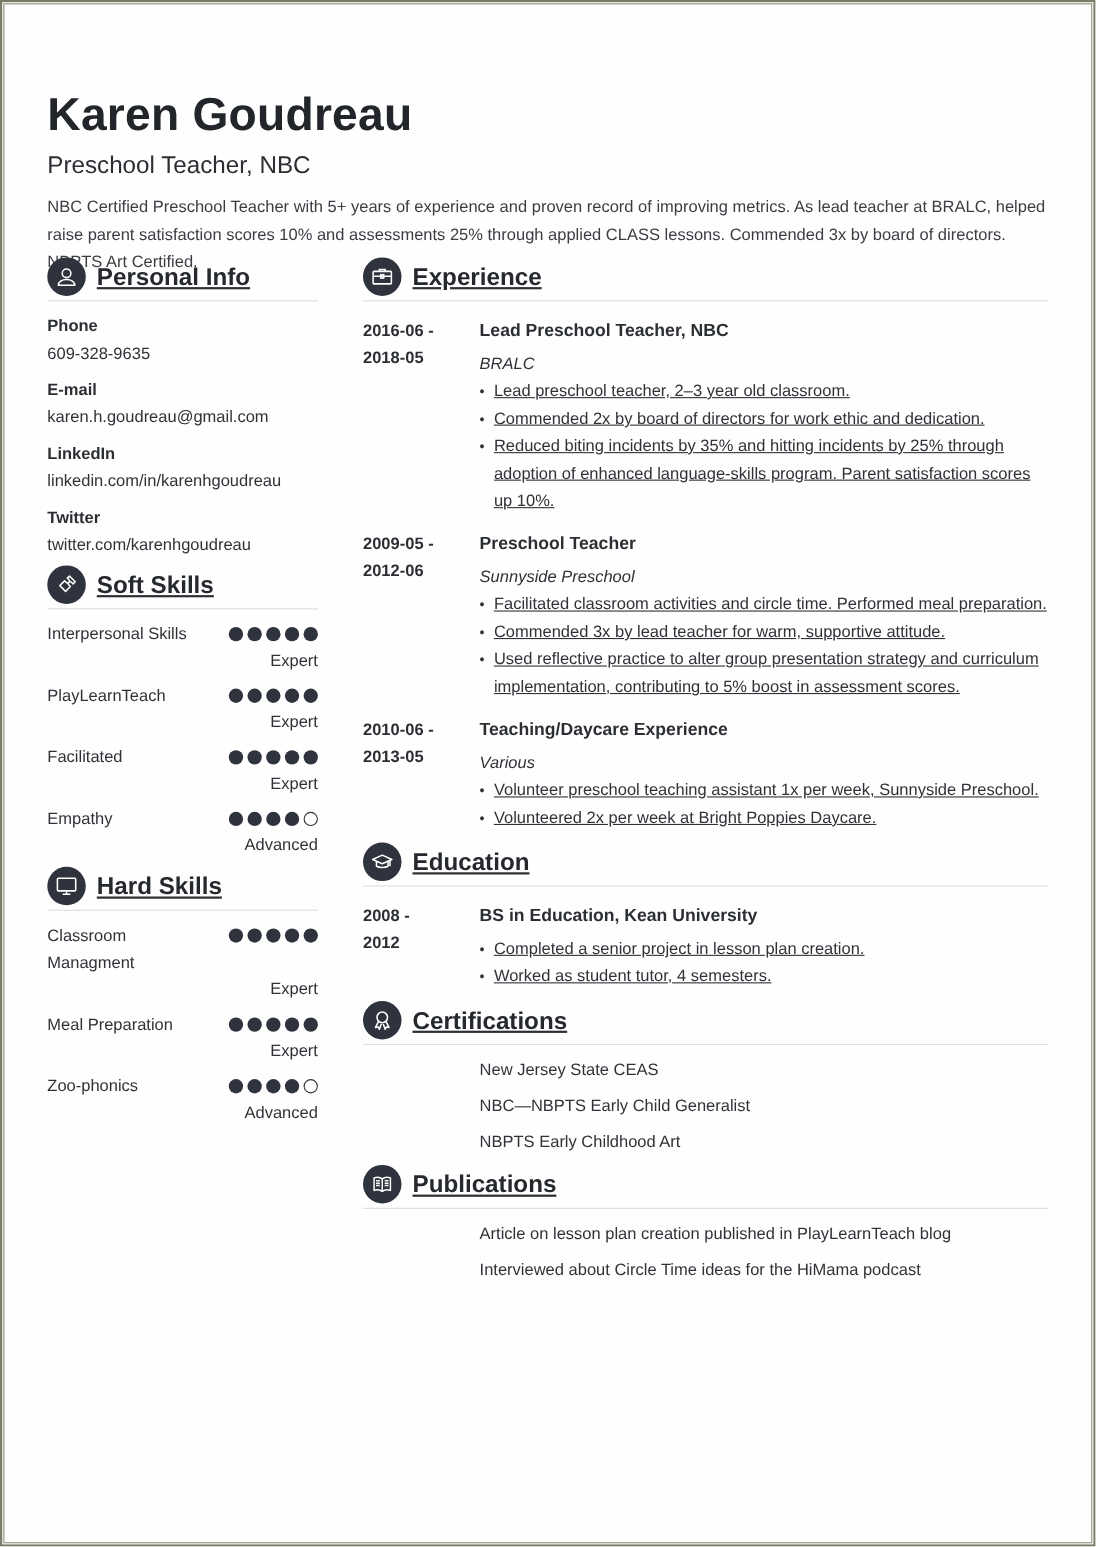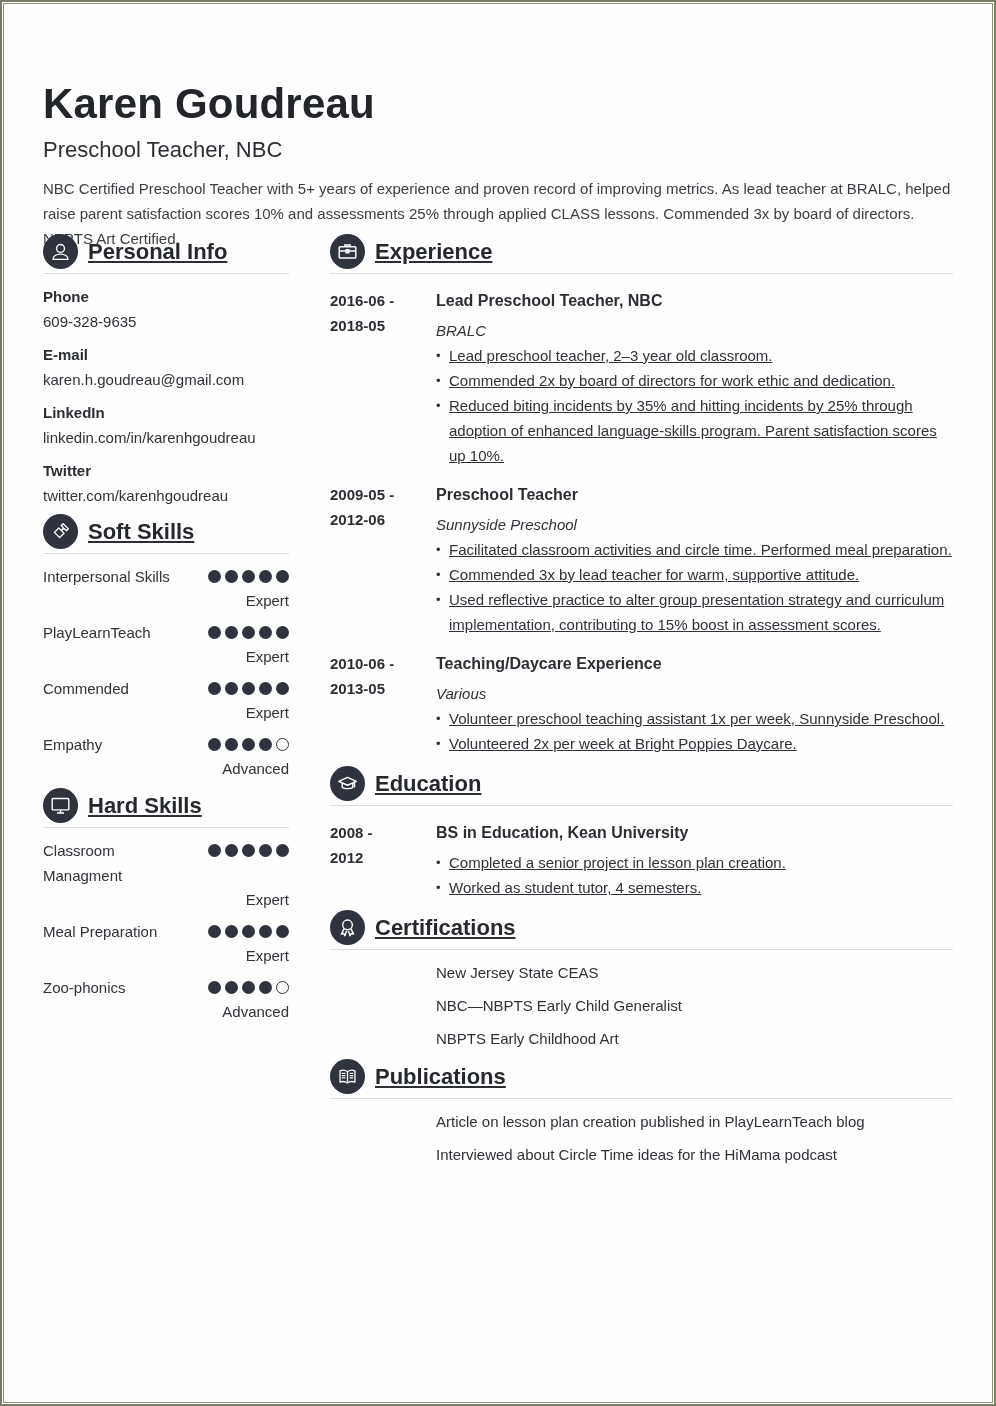--- a/index.html
+++ b/index.html
@@ -129,21 +129,21 @@
                   <i class="dot"></i>
                   <i class="dot"></i>
                   <i class="dot"></i>
                   <i class="dot"></i>
               </span>
             </div>
             <div class="skill-level">Expert</div>
           </div>
           <div class="skill">
             <div class="skill-row">
-              <span class="skill-name">Commended</span>
+              <span class="skill-name">Facilitated</span>
               <span class="dots">
                 <i class="dot"></i>
                   <i class="dot"></i>
                   <i class="dot"></i>
                   <i class="dot"></i>
                   <i class="dot"></i>
               </span>
             </div>
             <div class="skill-level">Expert</div>
           </div>
@@ -255,21 +255,21 @@
           <div class="entry-date">
             <div>2009-05 -</div>
             <div>2012-06</div>
           </div>
           <div class="entry-body">
             <div class="entry-title">Preschool Teacher</div>
             <div class="entry-org">Sunnyside Preschool</div>
             <ul class="bullets">
               <li>Facilitated classroom activities and circle time. Performed meal preparation.</li>
               <li>Commended 3x by lead teacher for warm, supportive attitude.</li>
-              <li>Used reflective practice to alter group presentation strategy and curriculum implementation, contributing to 15% boost in assessment scores.</li>
+              <li>Used reflective practice to alter group presentation strategy and curriculum implementation, contributing to 5% boost in assessment scores.</li>
             </ul>
           </div>
         </div>
 
         <div class="entry">
           <div class="entry-date">
             <div>2010-06 -</div>
             <div>2013-05</div>
           </div>
           <div class="entry-body">

